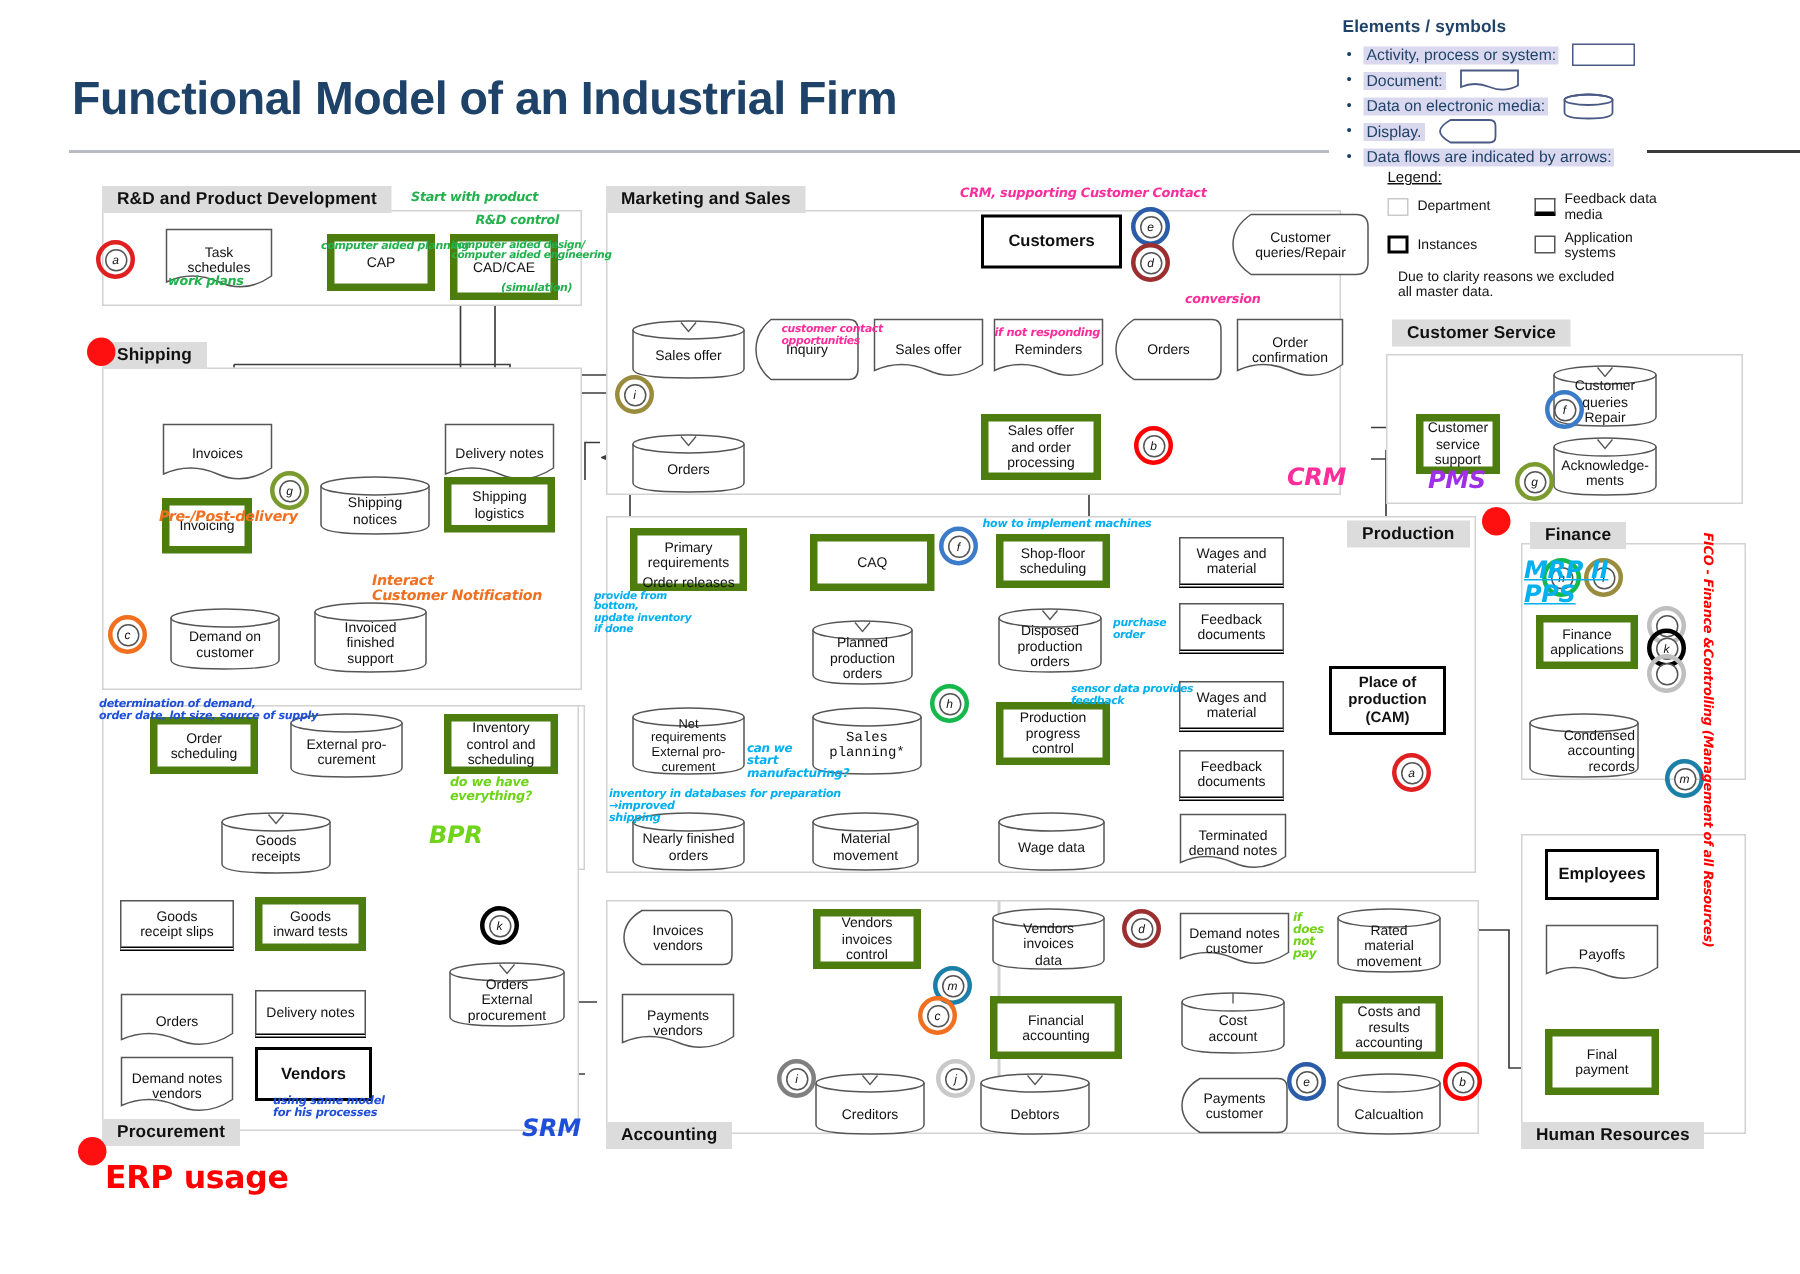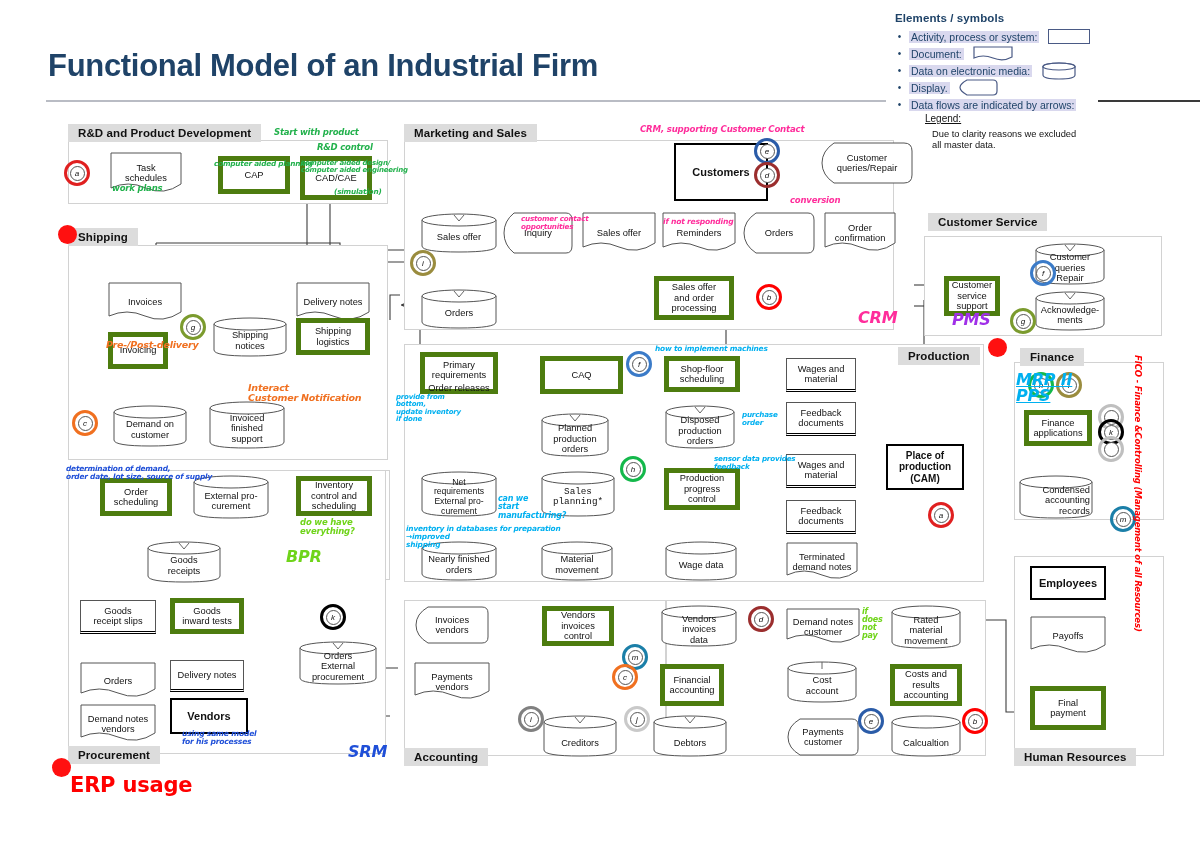--- a/index.html
+++ b/index.html
@@ -197,20 +197,33 @@
       <span class="bullet">•</span>
       <span class="lbl">Data flows are indicated by arrows:</span>
     </div>
     <div style="position:absolute;left:195px;top:88px;">
       <div class="sym-arrow" style="width:122px;"></div>
     </div>
   </div>
 
   <div id="legend">
     <div class="lg-title">Legend:</div>
+    <div class="lg-grid">
+      <span class="lg-dept"></span>
+      <span>Department</span>
+      <span class="lg-fdm"></span>
+      <span style="white-space:pre-line">Feedback data
+media</span>
+
+      <span class="lg-inst"></span>
+      <span>Instances</span>
+      <span class="lg-app"></span>
+      <span style="white-space:pre-line">Application
+systems</span>
+    </div>
     <div class="note2" style="white-space:pre-line">Due to clarity reasons we excluded
 all master data.</div>
   </div>
 
   <svg id="wires">
     <defs>
       <marker id="ah" markerWidth="9" markerHeight="9" refX="8" refY="4" orient="auto">
         <path d="M0,0.5 L8.5,4 L0,7.5 z" fill="#3c3c3c"></path>
       </marker>
     </defs>
@@ -458,21 +471,21 @@
   <div class="node n-db" style="left:208px; top:400px; width:78px; height:50px;">
     <svg class="db-svg" viewBox="0 0 78 50" preserveAspectRatio="none">
       <path d="M2 8 V42 Q2 48 39 48 Q76 48 76 42 V8" fill="#fff" stroke="#555" stroke-width="1"></path>
       <ellipse cx="39" cy="8" rx="37" ry="6" fill="#fff" stroke="#555" stroke-width="1"></ellipse>
     </svg>
     <span class="db-txt" style="white-space:pre-line; padding-top:7px;">Invoiced
 finished
 support</span>
   </div>
 
-  <div class="node n-inst" style="left:654px; top:143px; width:94px; height:58px;margin-left:20px;">
+  <div class="node n-inst" style="left:654px; top:143px; width:94px; height:36px;">
     <span>Customers</span>
   </div>
   <div class="node n-disp" style="left:820px; top:142px; width:94px; height:42px;">
     <svg class="disp-svg" viewBox="0 0 94 42" preserveAspectRatio="none">
         <path d="M14 1 H84 Q92 1 92 9 V33 Q92 41 84 41 H14 Q2 33 2 21 Q2 9 14 1 Z" fill="#fff" stroke="#555" stroke-width="1"></path>
       </svg>
     <span class="disp-txt" style="white-space:pre-line">Customer
 queries/Repair</span>
   </div>
   <div class="node n-db" style="left:420px; top:212px; width:78px; height:42px;">
@@ -775,21 +788,21 @@
 material
 movement</span>
   </div>
   <div class="node n-doc" style="left:414px; top:662px; width:76px; height:40px;">
     <svg class="doc-svg" viewBox="0 0 76 40" preserveAspectRatio="none">
         <path d="M1 1 H75 V29 Q57 41 38 33 Q19 25 1 33 Z" fill="#fff" stroke="#555" stroke-width="1"></path>
       </svg>
     <span class="doc-txt" style="white-space:pre-line">Payments
 vendors</span>
   </div>
-  <div class="node n-proc" style="left:660px; top:664px; width:64px; height:42px;">
+  <div class="node n-proc" style="left:660px; top:664px; width:88px; height:42px;">
     <span style="white-space:pre-line">Financial
 accounting</span>
   </div>
   <div class="node n-db" style="left:786px; top:660px; width:72px; height:44px;">
     <svg class="db-svg" viewBox="0 0 72 44" preserveAspectRatio="none">
       <path d="M2 8 V36 Q2 42 36 42 Q70 42 70 36 V8" fill="#fff" stroke="#555" stroke-width="1"></path>
       <ellipse cx="36" cy="8" rx="34" ry="6" fill="#fff" stroke="#555" stroke-width="1"></ellipse>
       <path d="M36 2 V9" fill="none" stroke="#555" stroke-width="0.9"></path>
     </svg>
     <span class="db-txt" style="white-space:pre-line; padding-top:7px;">Cost

